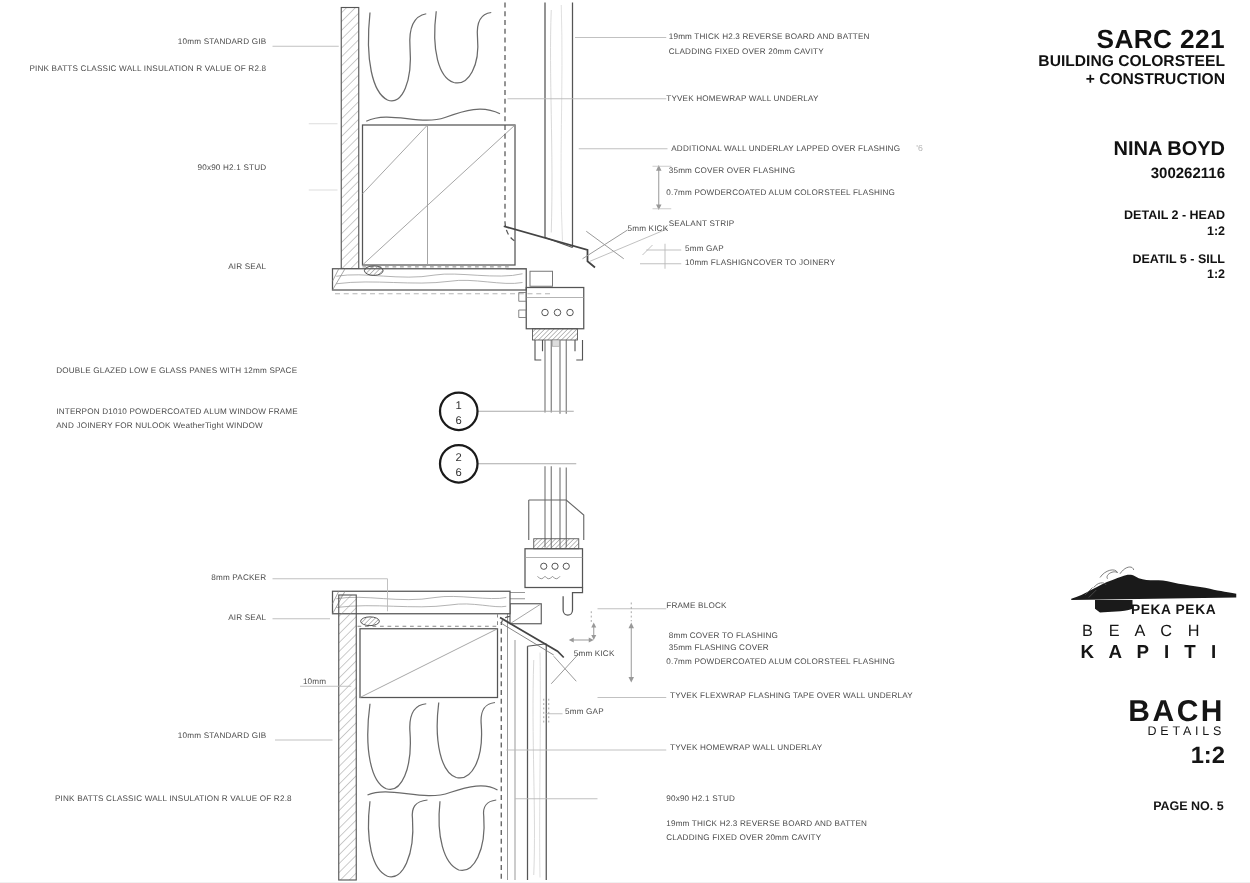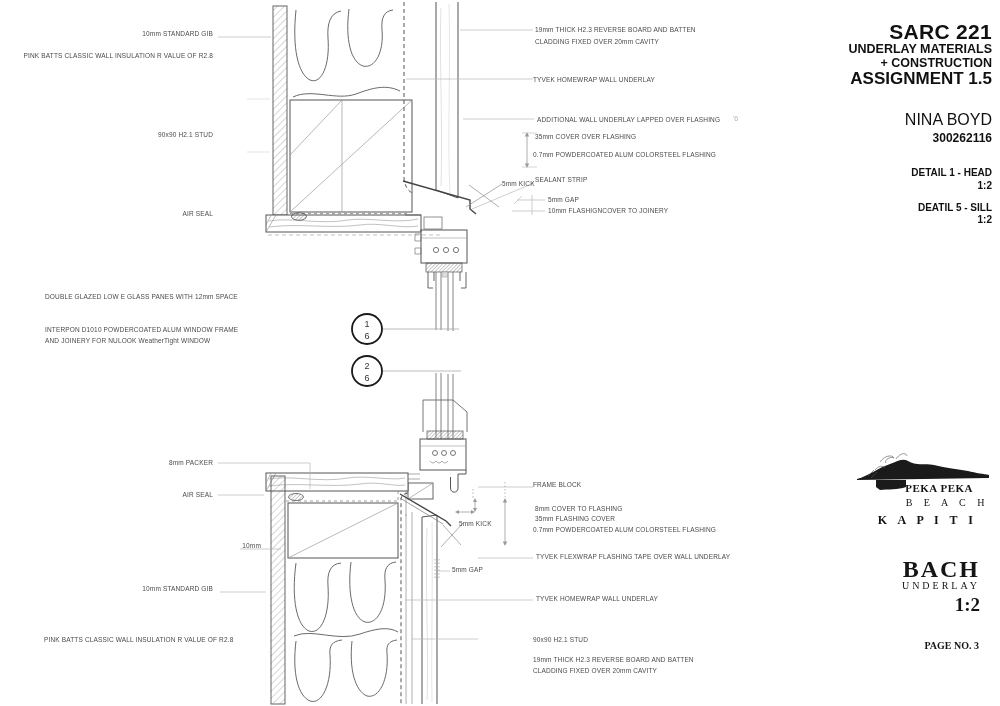--- a/index.html
+++ b/index.html
@@ -1,22 +1,22 @@
 <!DOCTYPE html>
 <html><head>
 <meta charset="utf-8">
 <style>
   html,body{margin:0;padding:0;background:#e8e8e8;}
   .sheet{position:relative;width:1000px;height:706px;background:#ffffff;overflow:hidden;
          font-family:"Liberation Sans",sans-serif;}
   svg{position:absolute;left:0;top:0;}
   .ann{position:absolute;font-size:6.5px;line-height:8px;letter-spacing:.15px;color:#4a4a4a;white-space:nowrap;}
   .ra{left:0;width:213px;text-align:right;}
-  .tb{position:absolute;right:8px;text-align:center;color:#111;white-space:nowrap;}
-  .lg{position:absolute;text-align:right;color:#151515;white-space:nowrap;font-family:Liberation Serif, serif;}
+  .tb{position:absolute;right:20px;text-align:center;color:#111;white-space:nowrap;}
+  .lg{position:absolute;text-align:right;color:#151515;white-space:nowrap;}
 </style>
 </head>
 <body>
 
 <div class="sheet">
 
   <svg width="1000" height="706" viewBox="0 0 1000 706" font-family="Liberation Sans, sans-serif">
     <defs>
       <pattern id="h1" width="5" height="5" patternTransform="rotate(45)" patternUnits="userSpaceOnUse">
         <line x1="0" y1="0" x2="0" y2="5" stroke="#8a8a8a" stroke-width="0.7"></line>
@@ -248,31 +248,30 @@
   <div class="ann" style="left:533px;top:526px">0.7mm  POWDERCOATED ALUM COLORSTEEL FLASHING</div>
   <div class="ann" style="left:536px;top:553px">TYVEK FLEXWRAP FLASHING TAPE OVER WALL UNDERLAY</div>
   <div class="ann" style="left:536px;top:595px">TYVEK HOMEWRAP WALL UNDERLAY</div>
   <div class="ann" style="left:533px;top:636px">90x90 H2.1 STUD</div>
   <div class="ann" style="left:533px;top:656px">19mm THICK H2.3  REVERSE BOARD AND BATTEN</div>
   <div class="ann" style="left:533px;top:667px">CLADDING FIXED OVER 20mm CAVITY</div>
   <div class="ann" style="left:459px;top:520px">5mm KICK</div>
   <div class="ann" style="left:452px;top:566px">5mm GAP</div>
 
   <div class="tb" style="top:20px;font-size:21px;font-weight:600;letter-spacing:.3px">SARC 221</div>
-  <div class="tb" style="top:42px;font-size:12.5px;font-weight:600">UNDERLAY MATERIALS</div>
+  <div class="tb" style="top:42px;font-size:12.5px;font-weight:600">BUILDING COLORSTEEL</div>
   <div class="tb" style="top:56px;font-size:12.5px;font-weight:700">+ CONSTRUCTION</div>
-  <div class="tb" style="top:69px;font-size:17px;font-weight:600">ASSIGNMENT 1.5</div>
-  <div class="tb" style="top:111px;font-size:16px;font-weight:400">NINA BOYD</div>
+  <div class="tb" style="top:111px;font-size:16px;font-weight:700">NINA BOYD</div>
   <div class="tb" style="top:131px;font-size:12px;font-weight:600">300262116</div>
-  <div class="tb" style="top:167px;font-size:10px;font-weight:700">DETAIL 1 - HEAD</div>
+  <div class="tb" style="top:167px;font-size:10px;font-weight:700">DETAIL 2 - HEAD</div>
   <div class="tb" style="top:180px;font-size:10px;font-weight:700">1:2</div>
   <div class="tb" style="top:202px;font-size:10px;font-weight:700">DEATIL 5 - SILL</div>
   <div class="tb" style="top:214px;font-size:10px;font-weight:700">1:2</div>
 
   <div class="lg" style="right:27px;top:482px;font-size:11px;font-weight:600;letter-spacing:.5px">PEKA PEKA</div>
-  <div class="lg" style="right:11px;top:497px;font-size:10px;letter-spacing:4.5px">B E A C H</div>
-  <div class="lg" style="right:23px;top:513px;font-size:12px;font-weight:700;letter-spacing:4px">K A P I T I</div>
+  <div class="lg" style="right:36px;top:497px;font-size:13px;letter-spacing:4.5px">B E A C H</div>
+  <div class="lg" style="right:23px;top:513px;font-size:15px;font-weight:700;letter-spacing:4px">K A P I T I</div>
   <div class="lg" style="right:20px;top:556px;font-size:24px;font-weight:600;letter-spacing:2px">BACH</div>
-  <div class="lg" style="right:20px;top:580px;font-size:10px;letter-spacing:3px">UNDERLAY</div>
+  <div class="lg" style="right:20px;top:580px;font-size:10px;letter-spacing:3px">DETAILS</div>
   <div class="lg" style="right:20px;top:594px;font-size:19px;font-weight:600">1:2</div>
-  <div class="lg" style="right:21px;top:640px;font-size:10px;font-weight:600">PAGE NO. 3</div>
+  <div class="lg" style="right:21px;top:640px;font-size:10px;font-weight:600">PAGE NO. 5</div>
 
 </div>
 
 </body></html>

